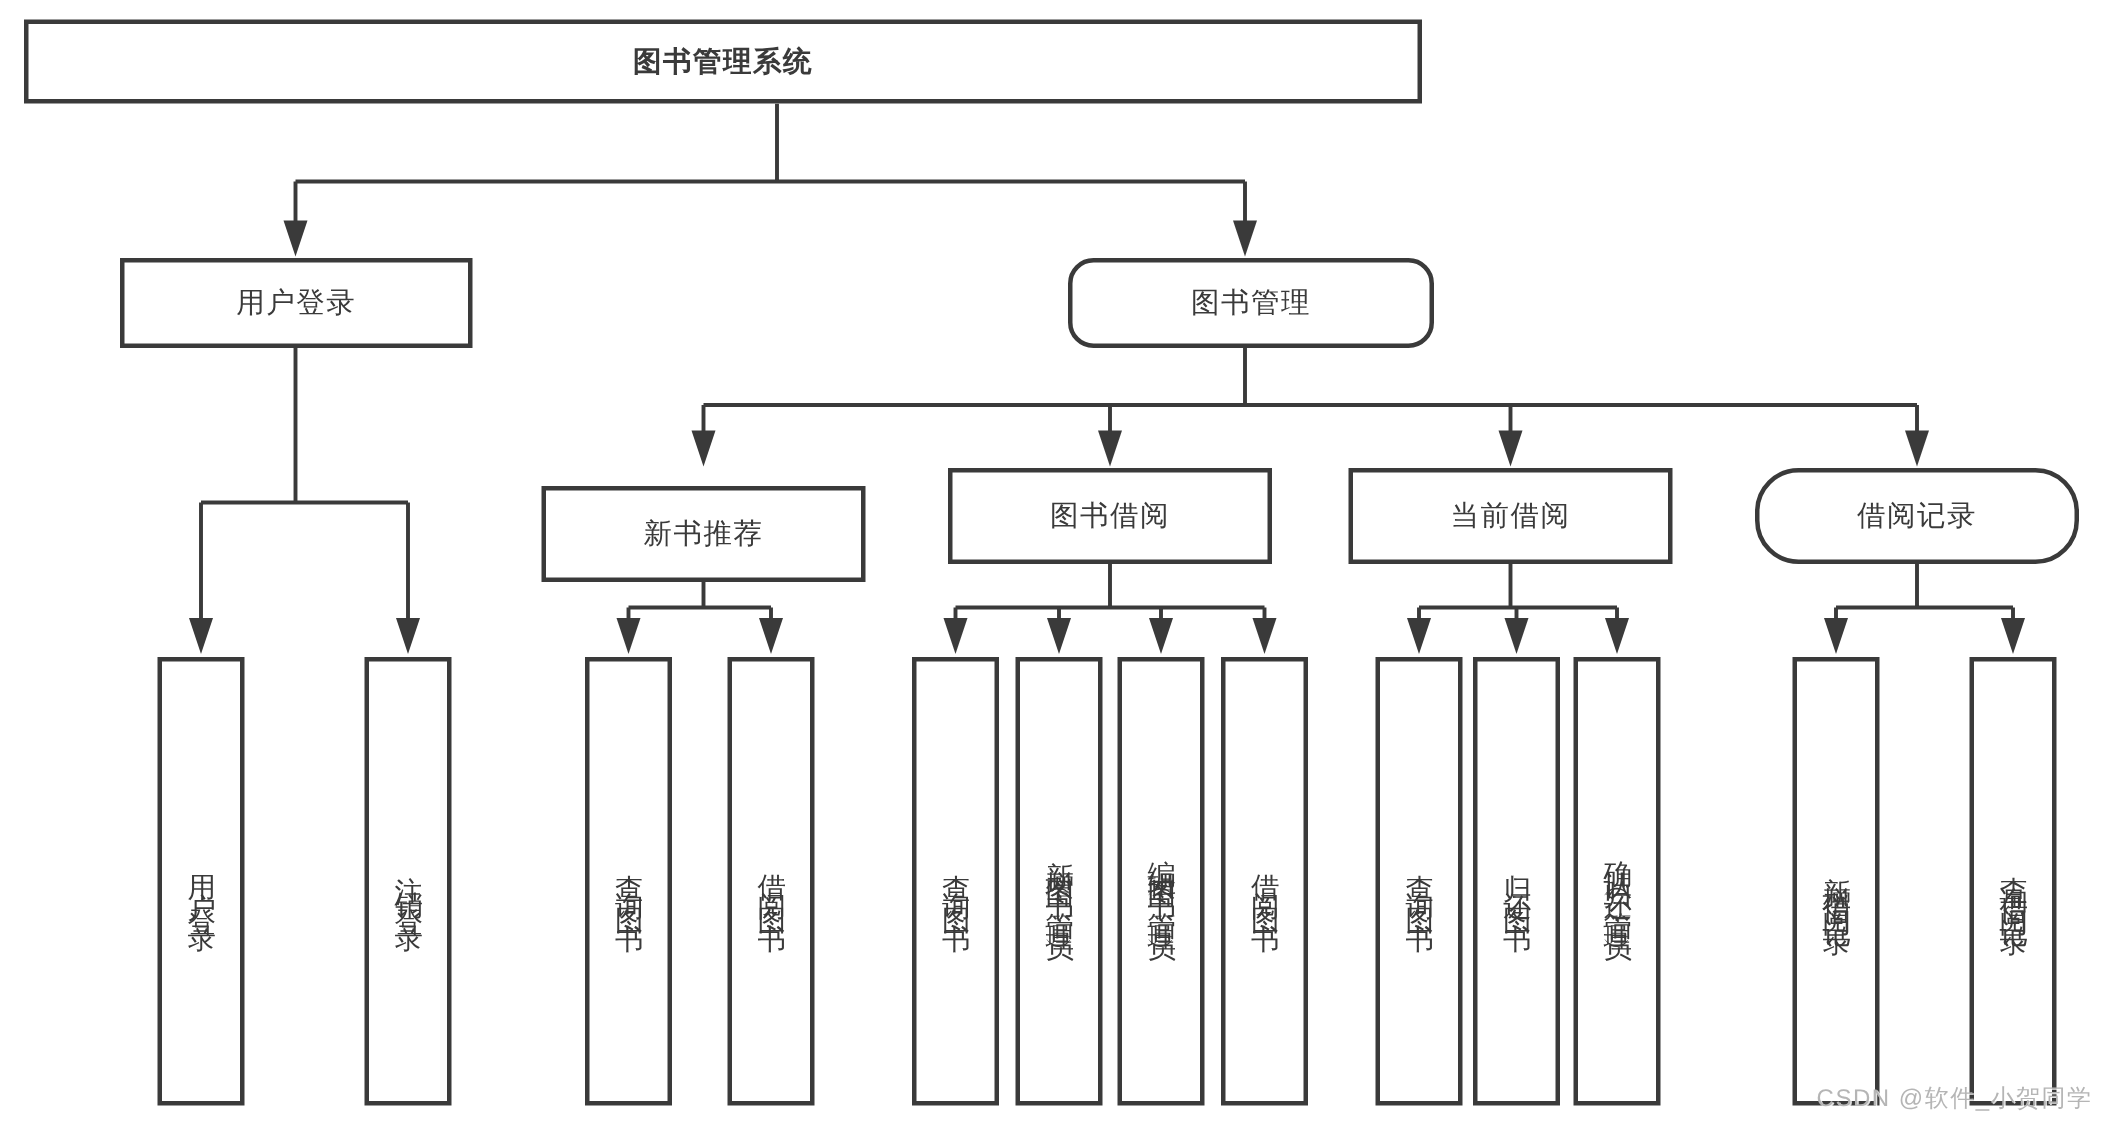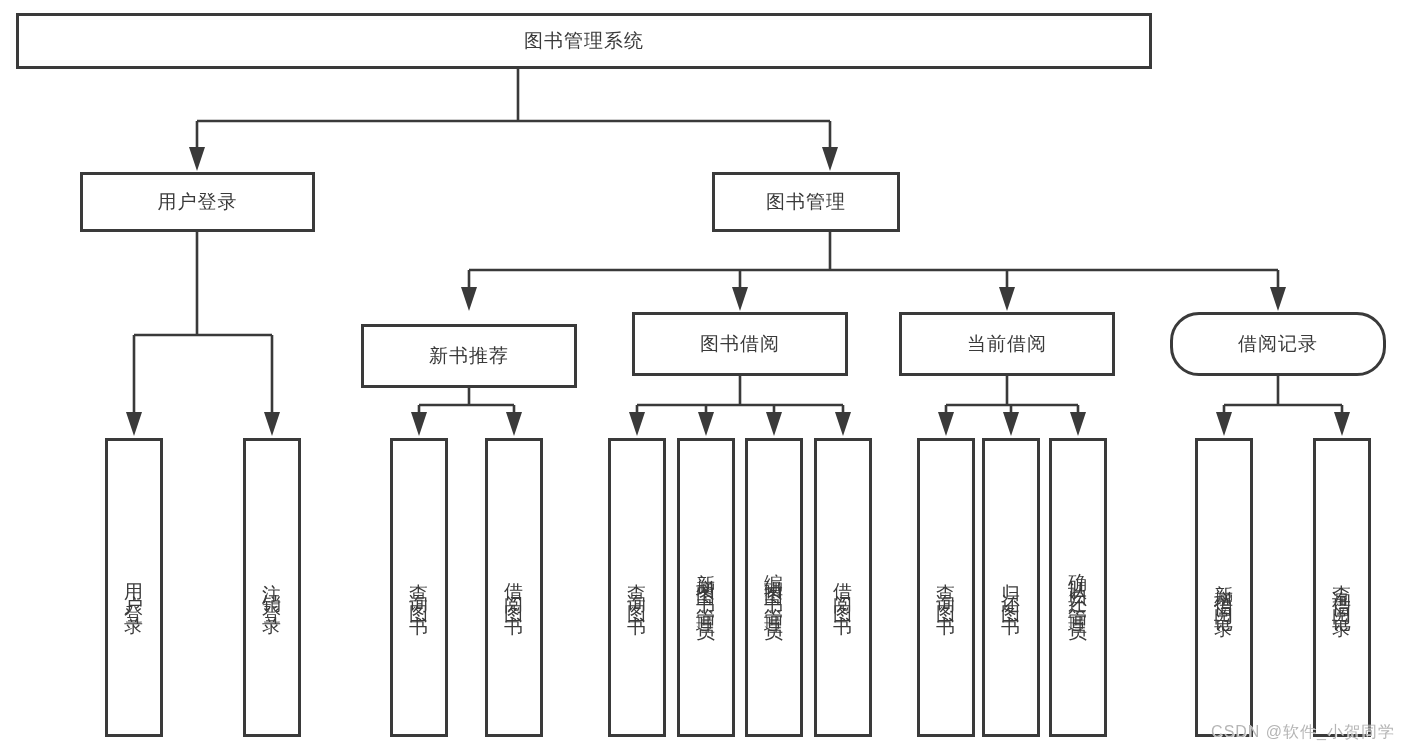--- a/index.html
+++ b/index.html
@@ -90,24 +90,24 @@
       <polygon points="766,412 782,412 774,436"></polygon>
       <polygon points="835,412 851,412 843,436"></polygon>
       <polygon points="938,412 954,412 946,436"></polygon>
       <polygon points="1003,412 1019,412 1011,436"></polygon>
       <polygon points="1070,412 1086,412 1078,436"></polygon>
       <polygon points="1216,412 1232,412 1224,436"></polygon>
       <polygon points="1334,412 1350,412 1342,436"></polygon>
     </g>
   </svg>
 
-  <div class="box" style="left:16px; top:13px; width:1136px; height:56px;">图书管理系统</div>
+  <div class="box" style="left:16px; top:13px; width:932px; height:56px;font-weight:bold;">图书管理系统</div>
 
   <div class="box" style="left:80px; top:172px; width:235px; height:60px;">用户登录</div>
-  <div class="box" style="left:712px; top:172px; width:188px; height:60px;">图书管理</div>
+  <div class="box" style="left:712px; top:172px; width:244px; height:60px;border-radius:17px;">图书管理</div>
 
   <div class="box" style="left:361px; top:312px; width:216px; height:64px;margin-top:12px;">新书推荐</div>
   <div class="box" style="left:632px; top:312px; width:216px; height:64px;">图书借阅</div>
   <div class="box" style="left:899px; top:312px; width:216px; height:64px;font-family:Liberation Mono, monospace;">当前借阅</div>
   <div class="box" style="left:1170px; top:312px; width:216px; height:64px;border-radius:29px;">借阅记录</div>
 
   <div class="box leaf" style="left:105px; top:438px; width:58px; height:299px;">用户登录</div>
   <div class="box leaf" style="left:243px; top:438px; width:58px; height:299px;">注销登录</div>
 
   <div class="box leaf" style="left:390px; top:438px; width:58px; height:299px;">查询图书</div>

